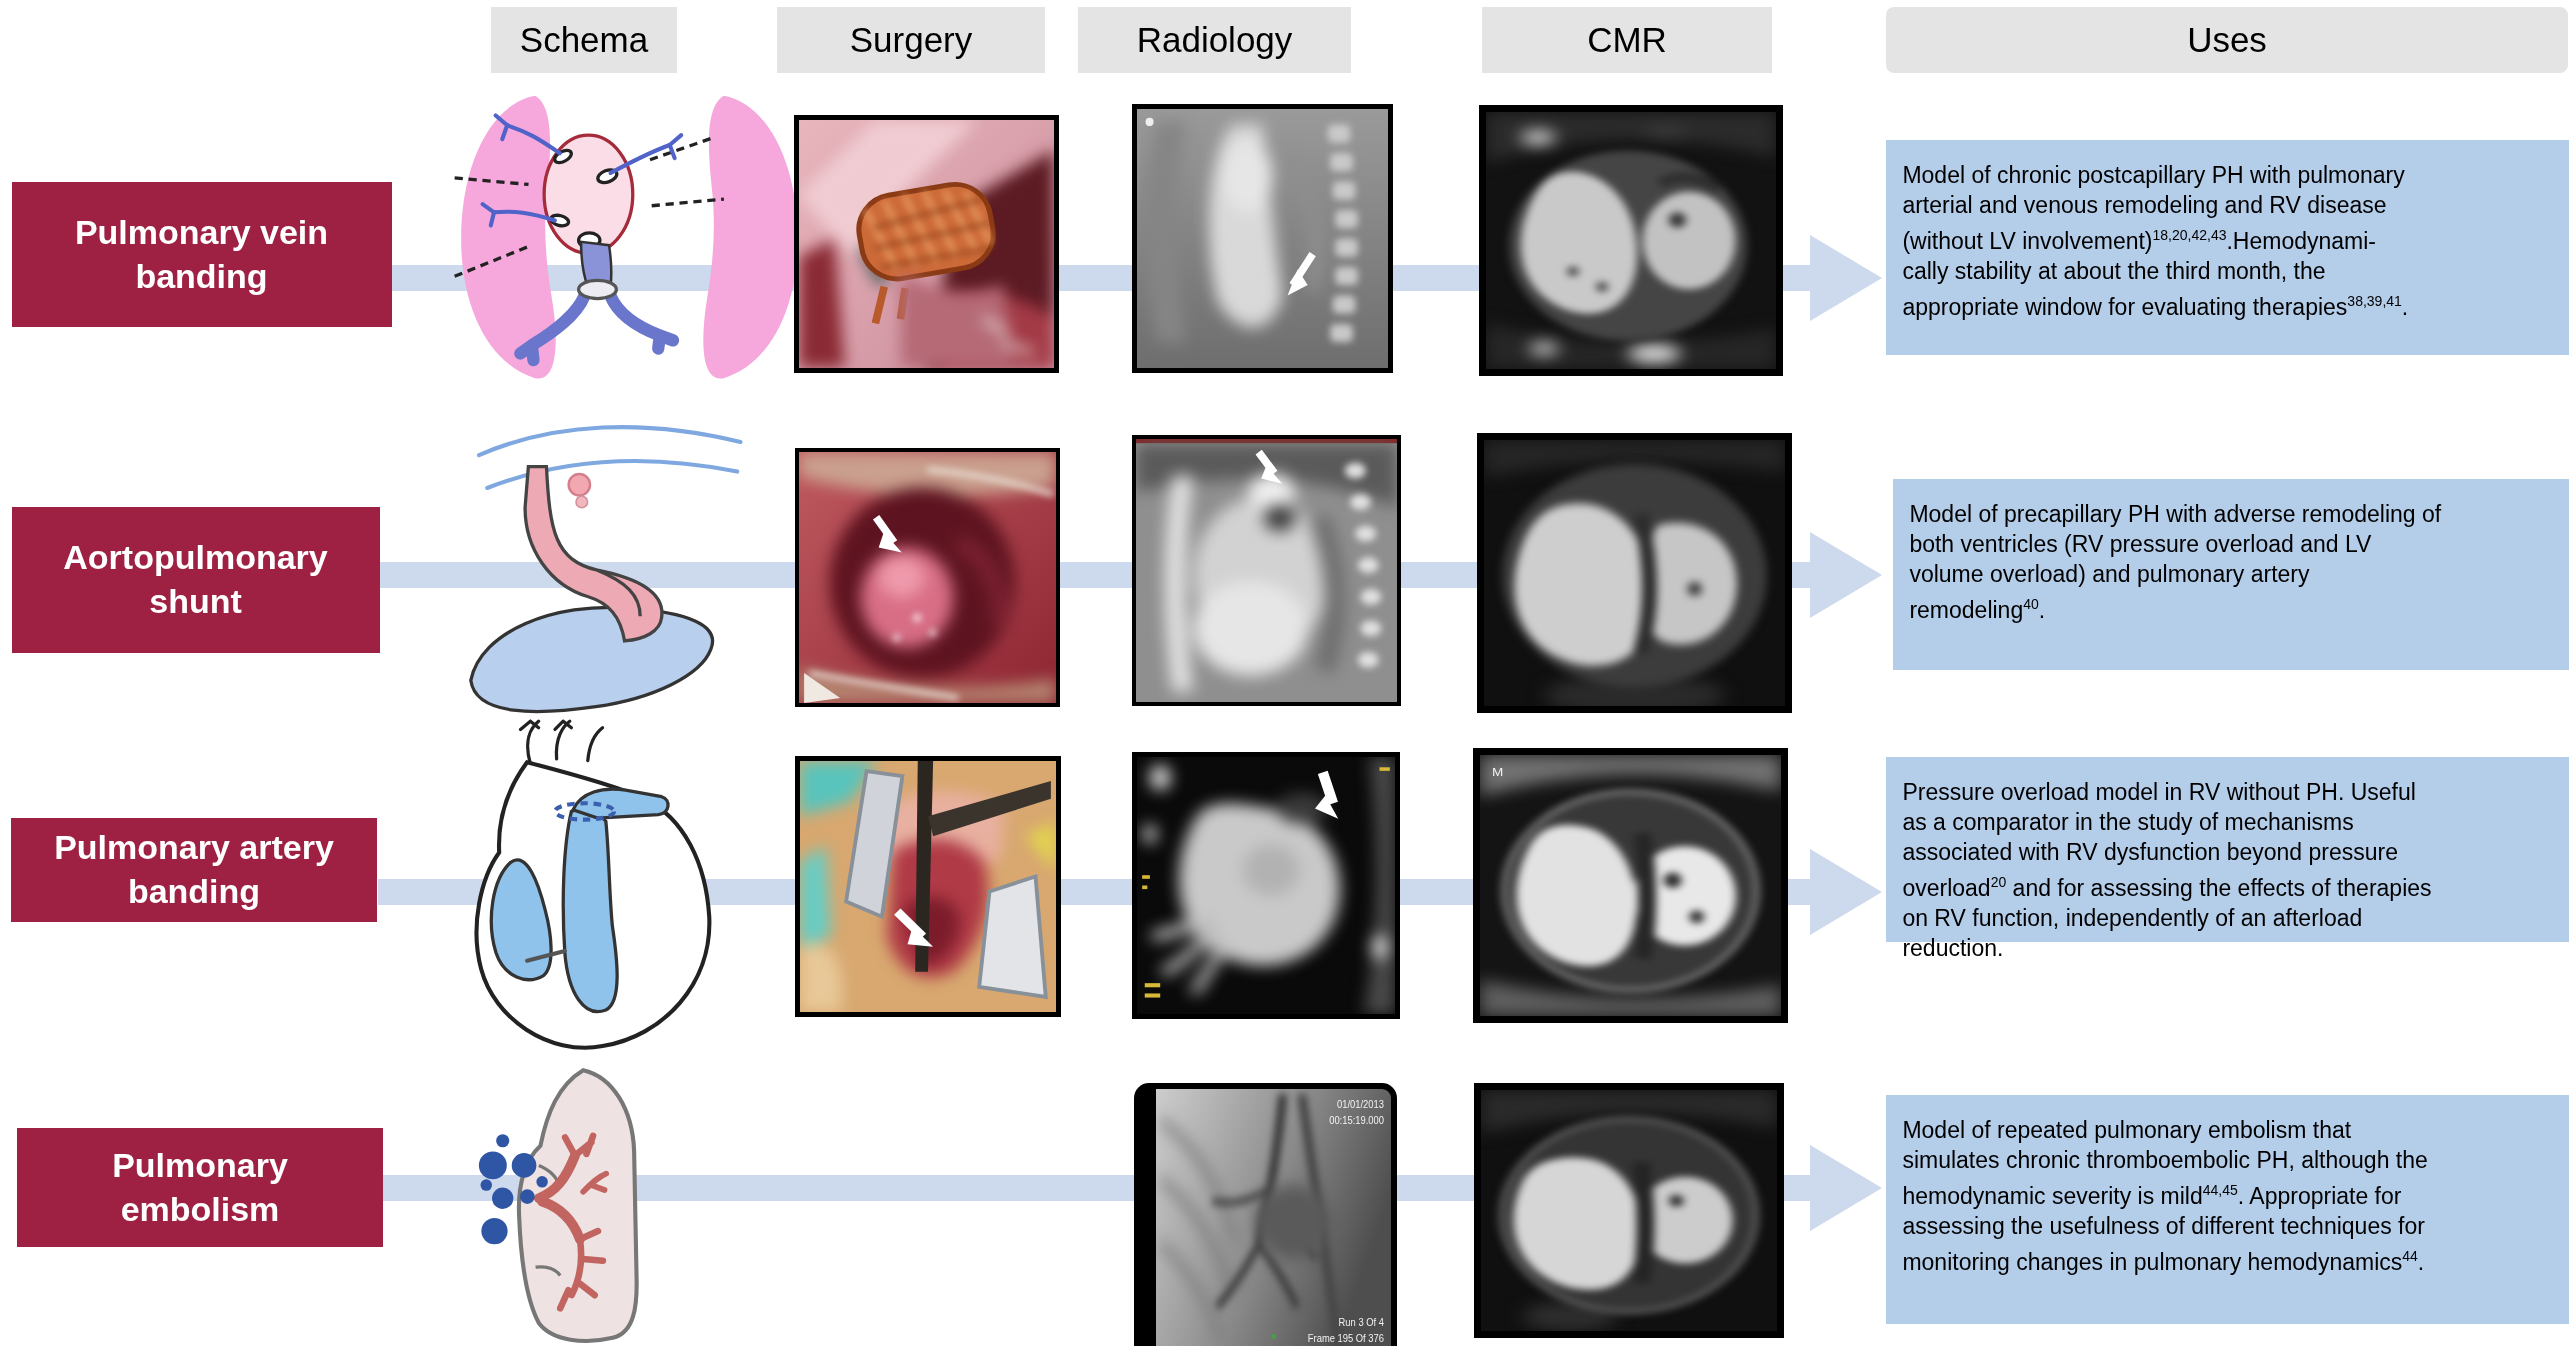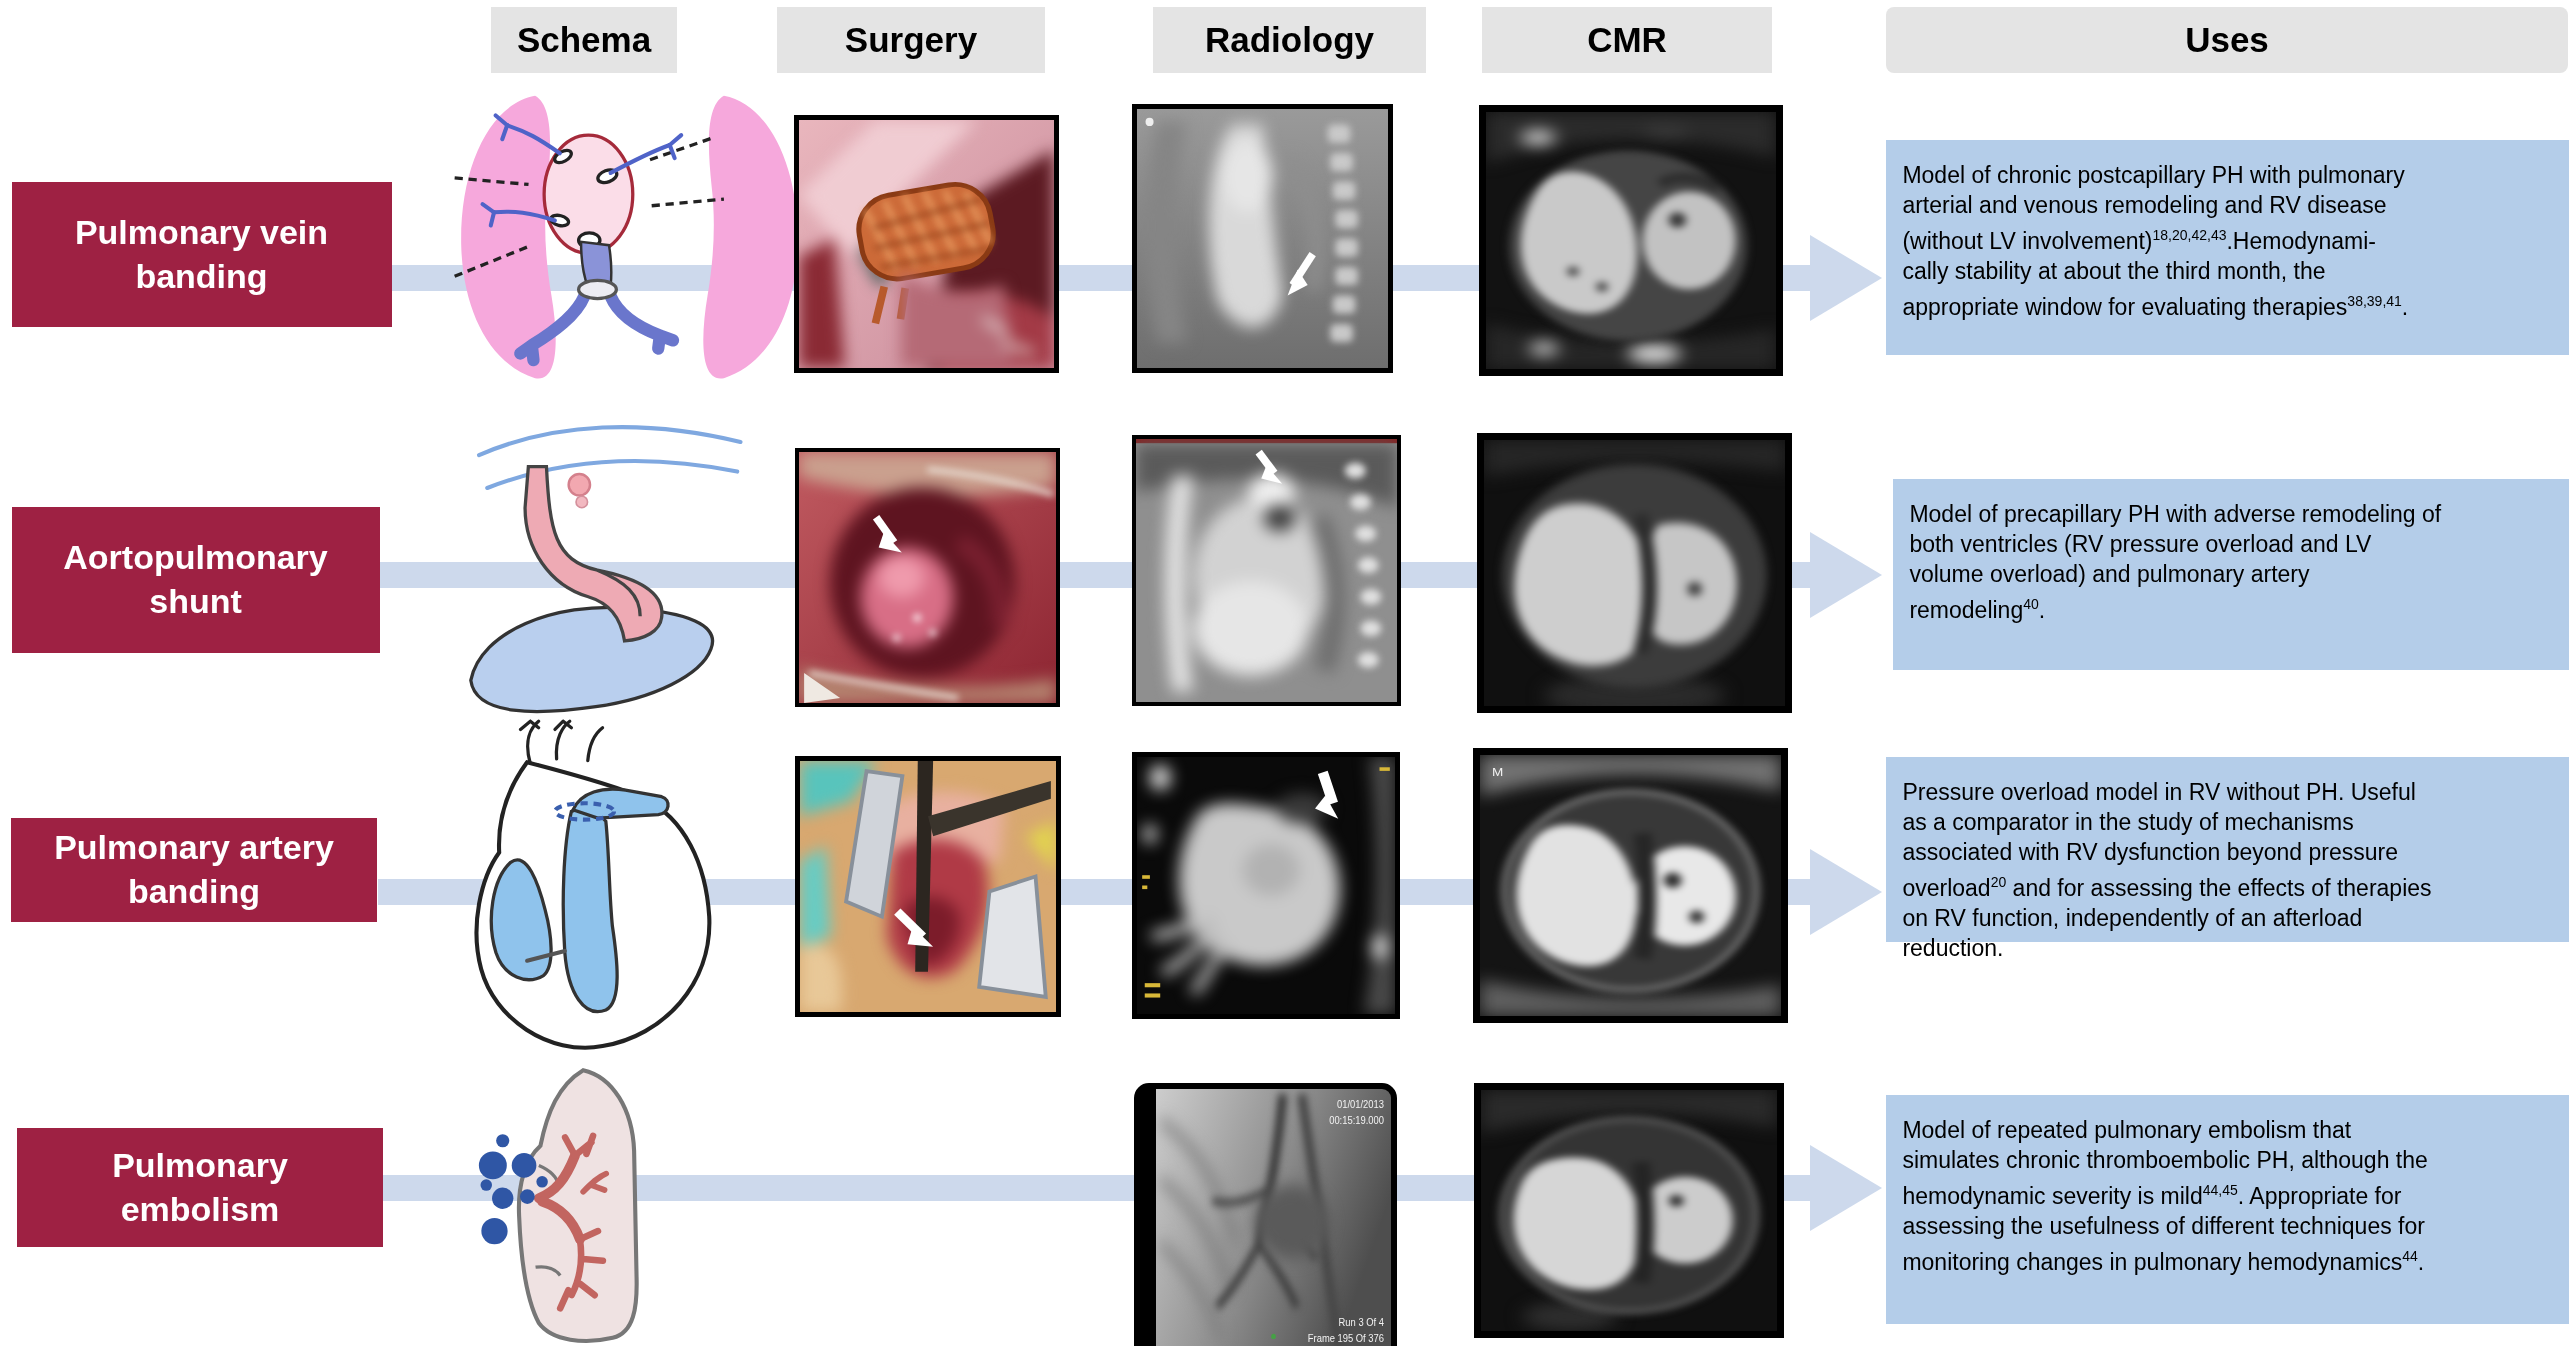--- a/index.html
+++ b/index.html
@@ -3,21 +3,21 @@
 <meta charset="utf-8">
 <style>
   html,body{margin:0;padding:0;background:#fff;}
   #fig{
     position:relative; width:2576px; height:1346px; background:#fff;
     font-family:"Liberation Sans", sans-serif; overflow:hidden;
   }
   .hdr{
     position:absolute; top:6.6px; height:66px;
     background:var(--header-bg,#e4e4e4); color:var(--header-text,#000);
-    font-weight:bold; font-size:35px;
+    font-weight:normal; font-size:35px;
     display:flex; align-items:center; justify-content:center;
   }
   .rowlabel{
     position:absolute; background:var(--row-label-bg,#9e2143);
     color:var(--row-label-text,#fff); font-weight:bold; font-size:34px;
     line-height:1.28; text-align:center;
     display:flex; align-items:center; justify-content:center;
     padding:12px 38px; box-sizing:border-box;
   }
   .band{position:absolute; height:26px; background:var(--connector-arrow,#cdd9ec); z-index:0;}
@@ -40,21 +40,21 @@
   .soft2{filter:blur(1.5px);}
   .ovl{font-family:"Liberation Sans",sans-serif; fill:#f2f2f2;}
 </style>
 </head>
 <body>
 
 <div id="fig">
 
   <div class="hdr" style="left:491px;width:186px;">Schema</div>
   <div class="hdr" style="left:777px;width:268px;">Surgery</div>
-  <div class="hdr" style="left:1153px;width:273px;">Radiology</div>
+  <div class="hdr" style="left:1078px;width:273px;">Radiology</div>
   <div class="hdr" style="left:1482px;width:290px;">CMR</div>
   <div class="hdr" style="left:1886px;width:682px;border-radius:8px;">Uses</div>
 
   <div class="band" style="left:378px;top:265px;width:1433px;"></div>
   <div class="ahead" style="left:1810px;top:235px;"></div>
   <div class="band" style="left:378px;top:562px;width:1433px;"></div>
   <div class="ahead" style="left:1810px;top:532px;"></div>
   <div class="band" style="left:378px;top:879px;width:1433px;"></div>
   <div class="ahead" style="left:1810px;top:849px;"></div>
   <div class="band" style="left:378px;top:1175px;width:1433px;"></div>

